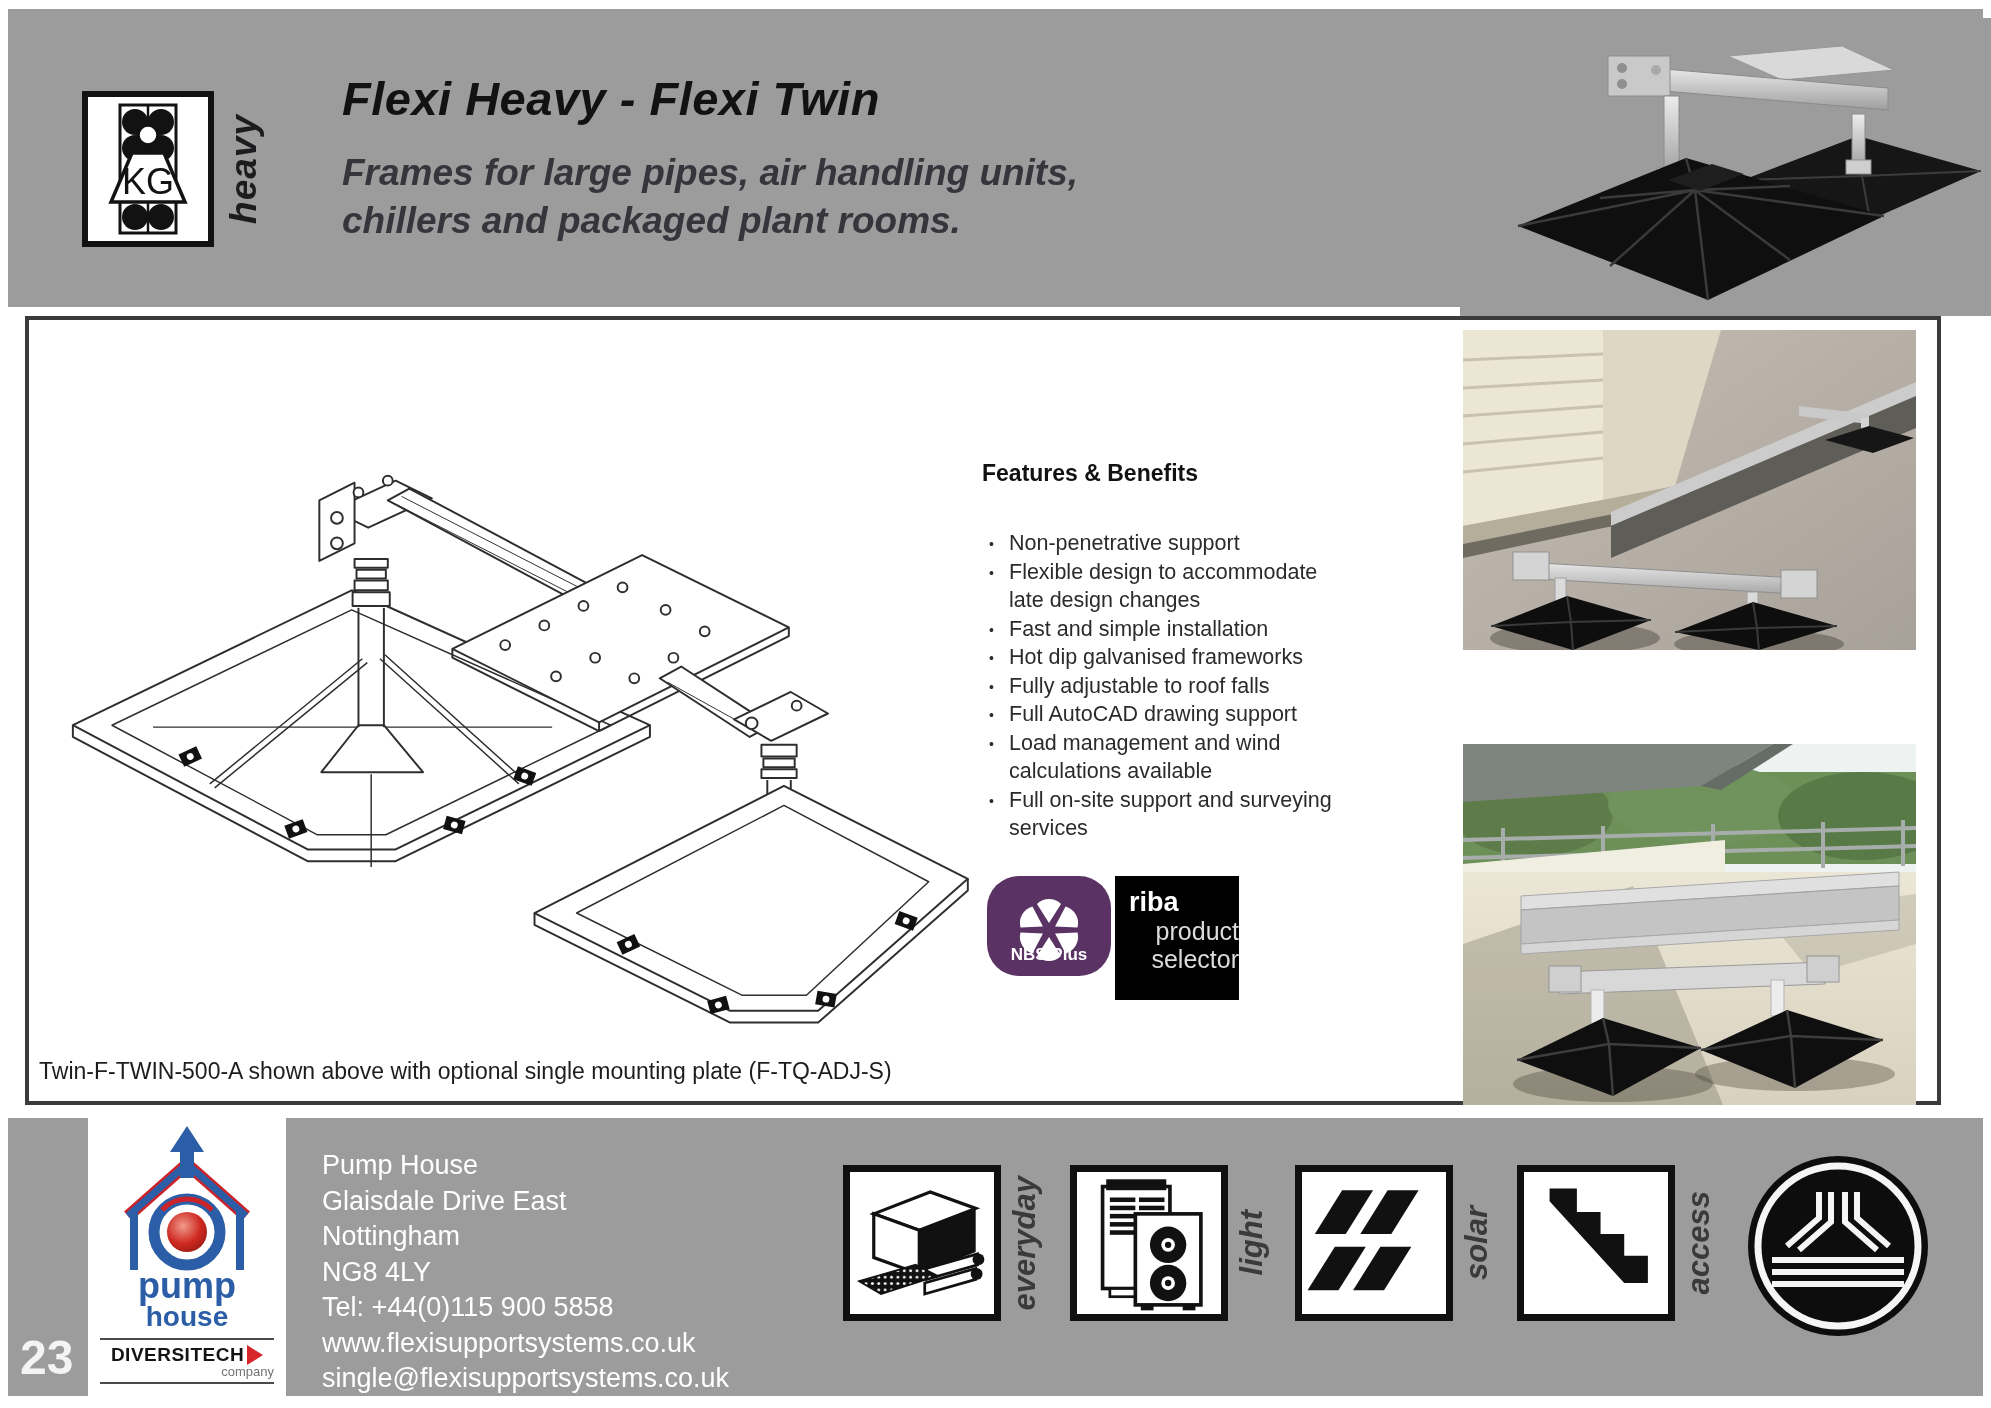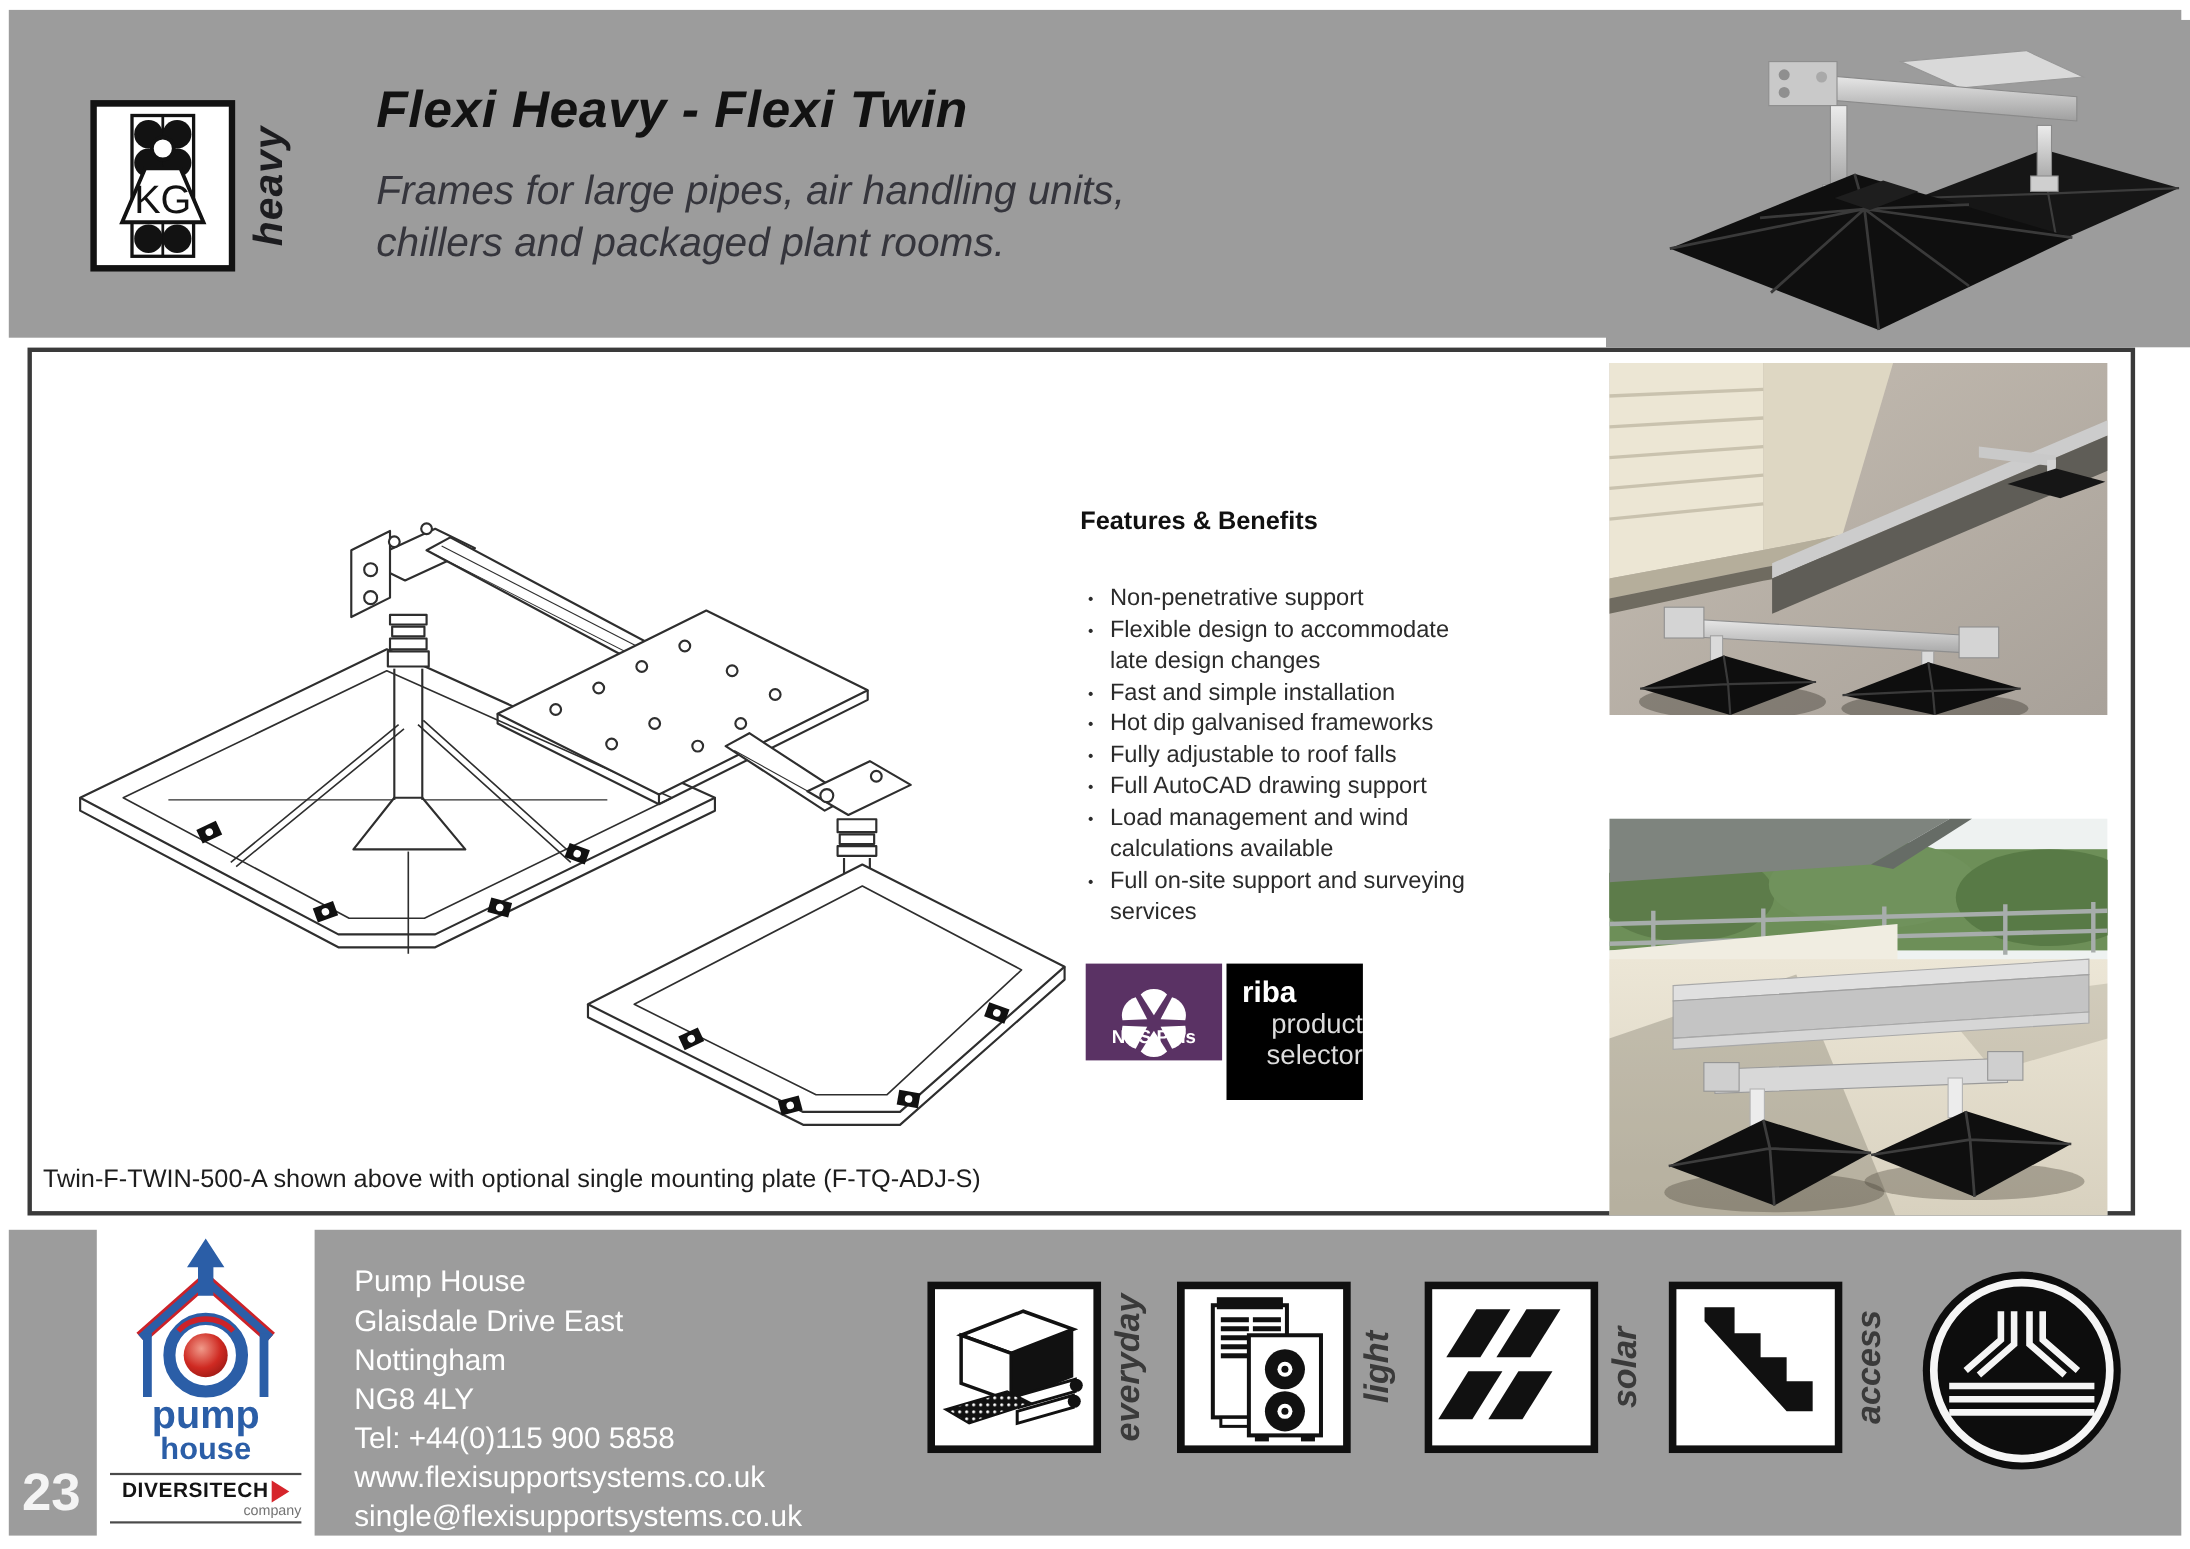--- a/index.html
+++ b/index.html
@@ -9,34 +9,34 @@
   
   .header-band{position:absolute;left:8px;top:9px;width:1975px;height:298px;background:#9c9c9c;}
   .heavy-box{position:absolute;left:74px;top:82px;width:132px;height:156px;}
   .heavy-label{position:absolute;left:214px;top:82px;height:156px;width:44px;
                display:flex;align-items:center;justify-content:center;}
   .vtext{writing-mode:vertical-rl;transform:rotate(180deg);
          font-style:italic;font-weight:700;color:#222226;}
   .heavy-label .vtext{font-size:37px;letter-spacing:1px;color:#1c1c1f;}
   .page-title{position:absolute;left:334px;top:62px;font-style:italic;font-weight:700;
               font-size:47px;color:#121212;letter-spacing:.5px;}
-  .page-subtitle{position:absolute;left:334px;top:140px;font-style:italic;font-weight:400;
+  .page-subtitle{position:absolute;left:334px;top:140px;font-style:italic;font-weight:700;
                  font-size:37px;line-height:48px;color:#35353c;}
   .header-render{position:absolute;left:1452px;top:9px;}
 
   
   .main-panel{position:absolute;left:25px;top:316px;width:1908px;height:781px;
               background:#fff;border:4px solid #3a3a3a;}
   .tech-drawing{position:absolute;left:14px;top:14px;}
   .features{position:absolute;left:953px;top:140px;width:370px;color:#232323;}
   .features .features-heading{font-size:23px;font-weight:700;color:#111;margin:0 0 42px 0;}
   .features ul{list-style:none;margin:0;padding:0;font-size:21.5px;line-height:28.5px;}
   .features li{position:relative;padding-left:27px;white-space:pre-line;color:#2b2b2b;}
   .features li::before{content:"•";position:absolute;left:7px;top:1px;font-size:14px;}
-  .badge-nbs{position:absolute;left:958px;top:556px;width:124px;height:88px;background:#5a3264;}
+  .badge-nbs{position:absolute;left:958px;top:556px;width:124px;height:100px;background:#5a3264;border-radius:32px;}
   .badge-nbs .nbs-label{position:absolute;bottom:11px;width:100%;text-align:center;
                         color:#fff;font-size:17px;font-weight:700;}
   .badge-nbs svg{position:absolute;left:50%;top:14px;transform:translateX(-50%);}
   .badge-riba{position:absolute;left:1086px;top:556px;width:124px;height:124px;background:#000000;
               box-sizing:border-box;padding:12px 0 0 14px;}
   .badge-riba .r1{color:#fff;font-weight:700;font-size:27px;line-height:29px;}
   .badge-riba .r2,.badge-riba .r3{color:#dcdcdc;font-size:25px;line-height:28px;text-align:right;}
   .photo{position:absolute;}
   .photo1{left:1434px;top:10px;}
   .photo2{left:1434px;top:424px;}

